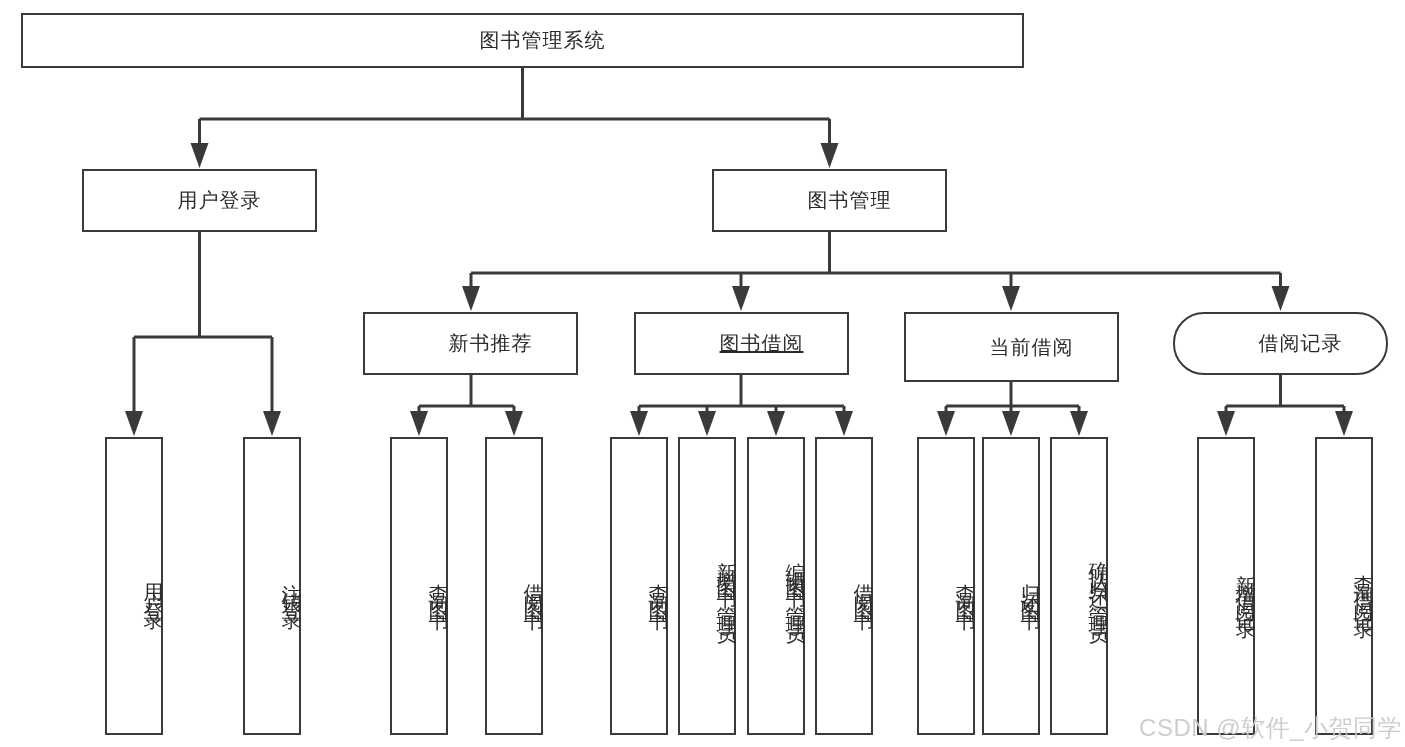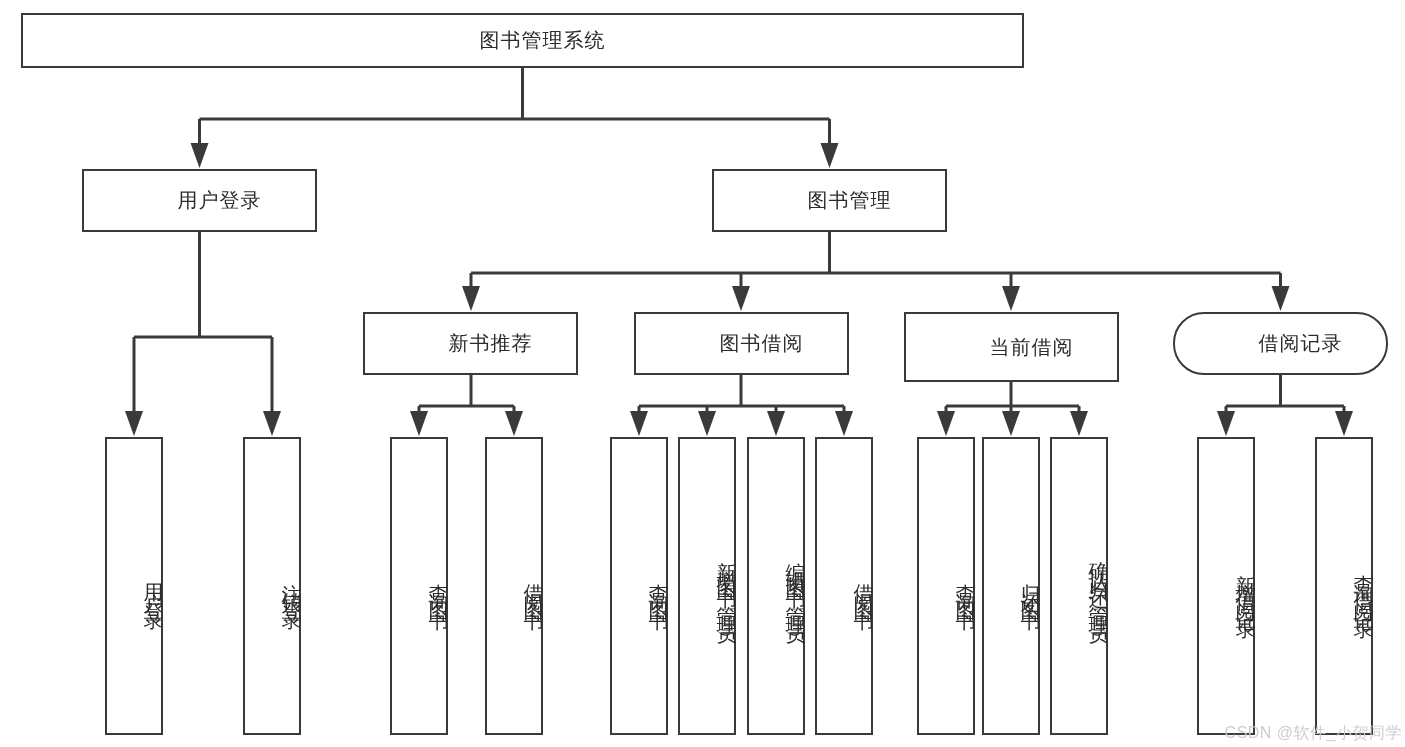--- a/index.html
+++ b/index.html
@@ -47,21 +47,21 @@
     writing-mode: vertical-rl;
     text-orientation: mixed;
     letter-spacing: 9px;
     line-height: 1;
     white-space: nowrap;
   }
   .watermark {
     position: absolute;
     right: 3px;
     bottom: 3px;
-    font-size: 16px;
+    font-size: 24px;
     color: #c9cbce;
     opacity: 0.95;
     z-index: 5;
     letter-spacing: 0.5px;
   }
 </style>
 </head>
 <body>
 
 <div class="canvas">
@@ -116,21 +116,21 @@
   <div class="box hbox" style="left:82px; top:169px; width:235px; height:63px;">
     <span>用户登录</span>
   </div>
   <div class="box hbox" style="left:712px; top:169px; width:235px; height:63px;font-family:Liberation Serif, serif;">
     <span>图书管理</span>
   </div>
 
   <div class="box hbox" style="left:363px; top:312px; width:215px; height:63px;">
     <span>新书推荐</span>
   </div>
-  <div class="box hbox" style="left:634px; top:312px; width:215px; height:63px;">
+  <div class="box hbox" style="left:634px; top:312px; width:215px; height:63px;text-decoration:underline;">
     <span>图书借阅</span>
   </div>
   <div class="box hbox" style="left:904px; top:312px; width:215px; height:70px;">
     <span>当前借阅</span>
   </div>
   <div class="box hbox" style="left:1173px; top:312px; width:215px; height:63px;border-radius:31px;">
     <span>借阅记录</span>
   </div>
 
   <div class="box vbox" style="left:105px;">

